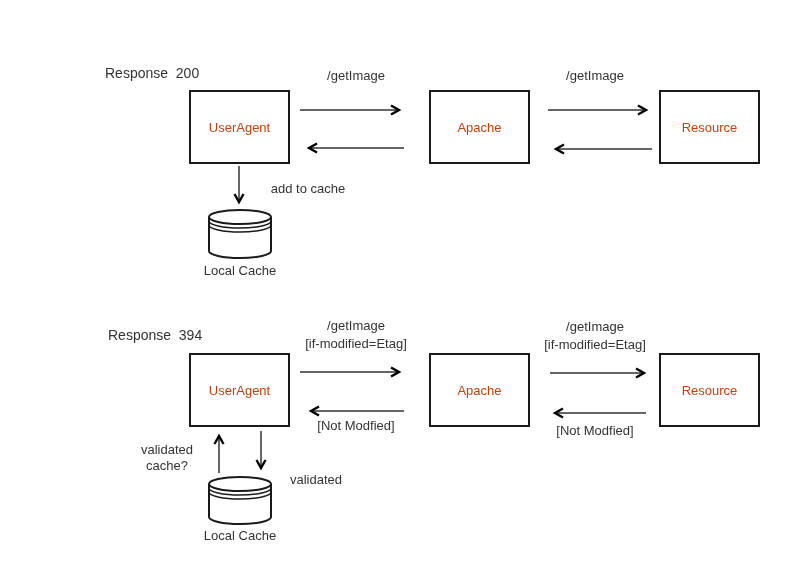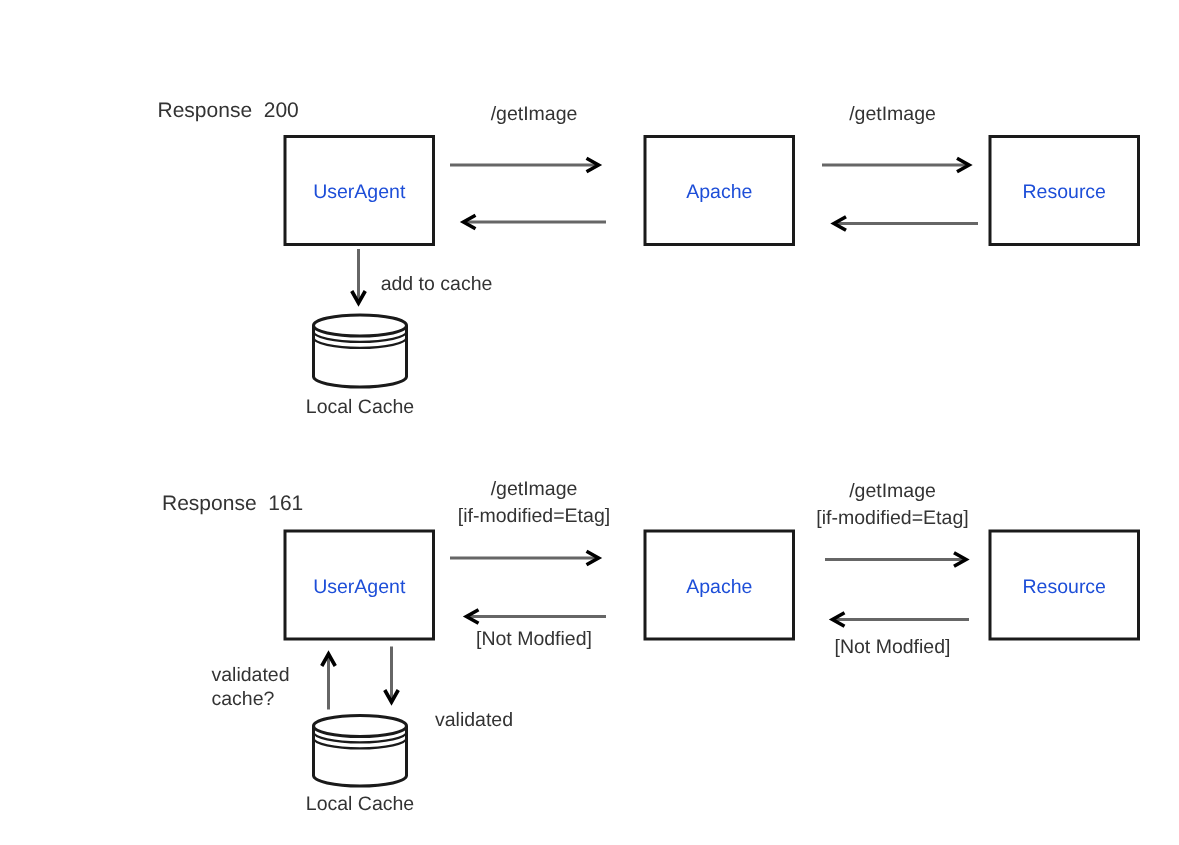--- a/index.html
+++ b/index.html
@@ -26,28 +26,29 @@
   .node-box {
     position: absolute;
     width: 97px;
     height: 70px;
     border: 2px solid #1a1a1a;
     background: #ffffff;
     display: flex;
     align-items: center;
     justify-content: center;
     font-size: 13px;
-    color: #1d4ed8;
+    color: #c2410c;
   }
   .edge-label {
     position: absolute;
     transform: translateX(-50%);
     font-size: 13px;
     color: #333333;
     white-space: pre;
+    text-align: center;
     line-height: 16px;
   }
   .arrow-shaft { stroke: #666666; stroke-width: 2; fill: none; }
   .cyl { stroke: #1a1a1a; stroke-width: 2; fill: #ffffff; }
   .cyl-line { stroke: #1a1a1a; stroke-width: 1.5; fill: none; }
 </style>
 </head>
 <body>
 
 <div id="canvas">
@@ -94,24 +95,24 @@
   </div>
   <div class="node-box" style="left:429px; top:90px;">
     <span>Apache</span>
   </div>
   <div class="node-box" style="left:659px; top:90px;">
     <span>Resource</span>
   </div>
 
   <div class="edge-label" style="left:356px; top:68px;">/getImage</div>
   <div class="edge-label" style="left:595px; top:68px;">/getImage</div>
-  <div class="edge-label" style="left:291px; top:181px;">add to cache</div>
+  <div class="edge-label" style="left:308px; top:181px;">add to cache</div>
   <div class="edge-label" style="left:240px; top:263px;">Local Cache</div>
 
-  <div class="section-title" style="left:108px; top:327px;">Response  161</div>
+  <div class="section-title" style="left:108px; top:327px;">Response  394</div>
 
   <div class="node-box" style="left:189px; top:353px;">
     <span>UserAgent</span>
   </div>
   <div class="node-box" style="left:429px; top:353px;">
     <span>Apache</span>
   </div>
   <div class="node-box" style="left:659px; top:353px;">
     <span>Resource</span>
   </div>

